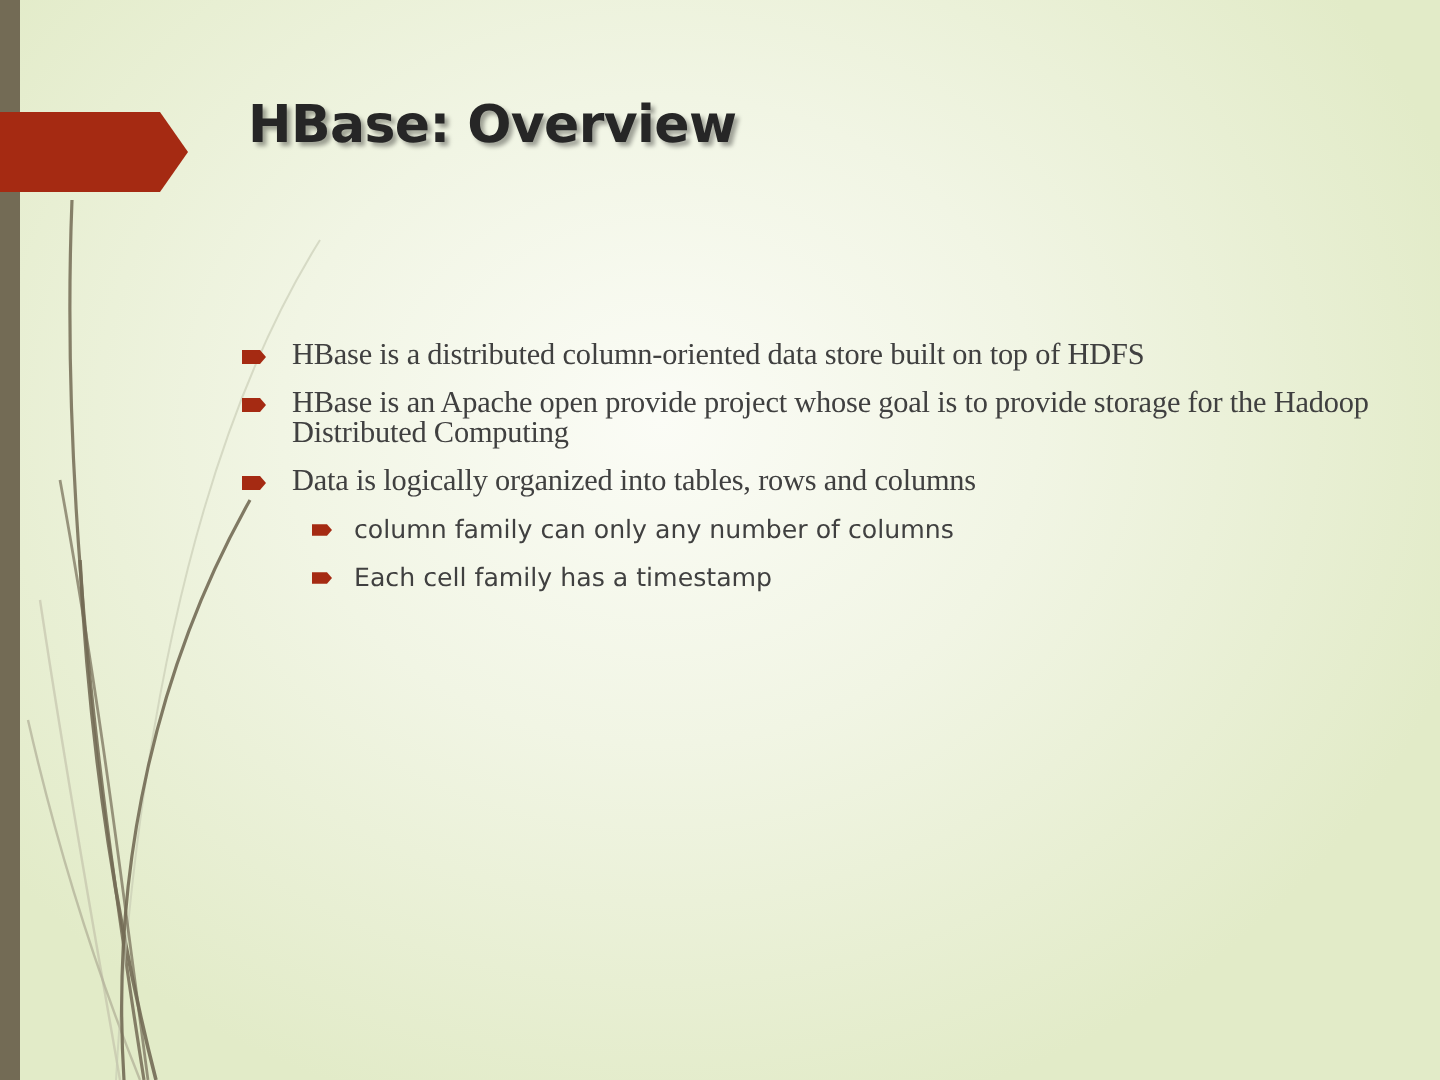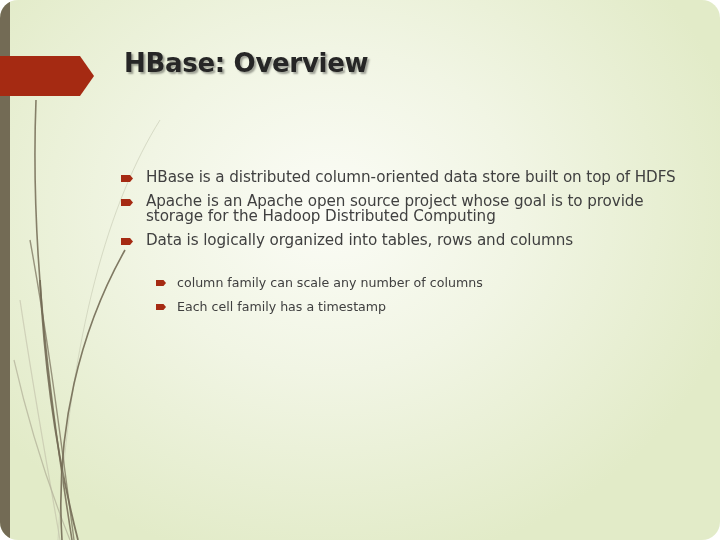--- a/index.html
+++ b/index.html
@@ -1,28 +1,28 @@
 <!DOCTYPE html>
 <html><head>
 <meta charset="utf-8">
 <style>
   html, body { margin:0; padding:0; }
   body { width:720px; height:540px; overflow:hidden; position:relative;
     font-family: "DejaVu Sans", sans-serif; }
   .slide { position:absolute; left:0; top:0; width:720px; height:540px;
-    background: radial-gradient(ellipse 420px 360px at 330px 210px, #fbfcf6 0%, #f1f5e4 45%, #e2ebc8 100%); overflow:hidden;border-radius:18px; }
+    background: radial-gradient(ellipse 420px 360px at 330px 210px, #fbfcf6 0%, #f1f5e4 45%, #e2ebc8 100%); overflow:hidden; }
   .side-bar { position:absolute; left:0; top:0; width:10px; height:540px; background:#736b55; }
   .wisps { position:absolute; left:0; top:0; width:720px; height:540px; }
   .banner { position:absolute; left:0; top:56px; width:94px; height:40px; }
   .title { position:absolute; left:124px; top:48px; font-size:26px; font-weight:bold;
     color:#262626; text-shadow: 2px 2px 2px rgba(0,0,0,0.35); letter-spacing:-0.3px;
     font-family:"DejaVu Sans", sans-serif; white-space:nowrap; }
   .content { position:absolute; left:120px; top:170px; width:580px; color:#404040; }
   .item { position:relative; }
-  .l1 { padding-left:26px; font-size:15.2px; line-height:15.5px; margin-bottom:8px; letter-spacing:-0.1px; }
+  .l1 { padding-left:26px; font-size:15.2px; line-height:15.5px; margin-bottom:8px; letter-spacing:-0.1px;font-family:Liberation Serif, serif; }
   .l2 { padding-left:57px; font-size:12.6px; line-height:14px; margin-bottom:10px; }
   .bullet { position:absolute; width:12px; height:7px; }
   .l1 .bullet { left:1px; top:5px; }
   .l2 .bullet { left:36px; top:4px; width:10px; height:6px; }
   .bullet svg { display:block; width:100%; height:100%; }
 </style>
 </head>
 <body>
 
 <div class="slide">
@@ -52,37 +52,37 @@
           </svg>
         </span>
       <span>HBase is a distributed column-oriented data store built on top of HDFS</span>
     </div>
     <div class="item l1">
       <span class="bullet">
           <svg viewBox="0 0 12 7">
             <polygon points="0,0 9,0 12,3.5 9,7 0,7" fill="#a52a12"></polygon>
           </svg>
         </span>
-      <span>Apache is an Apache open source project whose goal is to provide storage for the Hadoop Distributed Computing</span>
+      <span>HBase is an Apache open provide project whose goal is to provide storage for the Hadoop Distributed Computing</span>
     </div>
-    <div class="item l1" style="margin-bottom:28px;">
+    <div class="item l1" style="margin-bottom:10px;">
       <span class="bullet">
           <svg viewBox="0 0 12 7">
             <polygon points="0,0 9,0 12,3.5 9,7 0,7" fill="#a52a12"></polygon>
           </svg>
         </span>
       <span>Data is logically organized into tables, rows and columns</span>
     </div>
     <div class="item l2">
       <span class="bullet">
           <svg viewBox="0 0 12 7">
             <polygon points="0,0 9,0 12,3.5 9,7 0,7" fill="#a52a12"></polygon>
           </svg>
         </span>
-      <span>column family can scale any number of columns</span>
+      <span>column family can only any number of columns</span>
     </div>
     <div class="item l2">
       <span class="bullet">
           <svg viewBox="0 0 12 7">
             <polygon points="0,0 9,0 12,3.5 9,7 0,7" fill="#a52a12"></polygon>
           </svg>
         </span>
       <span>Each cell family has a timestamp</span>
     </div>
   </div>

